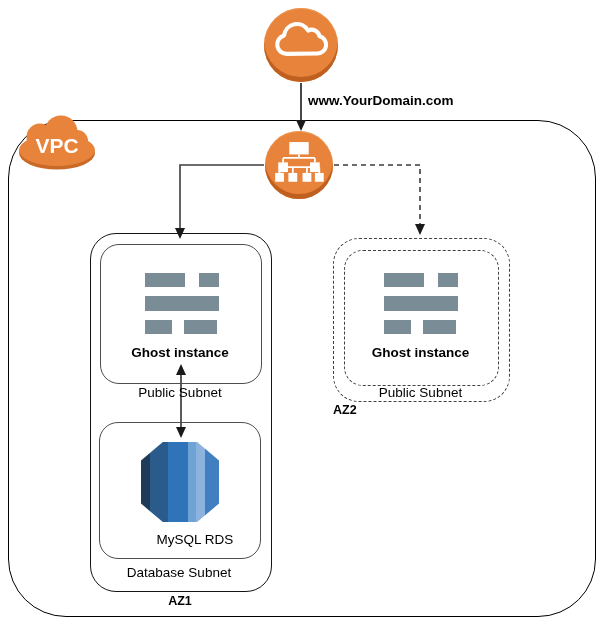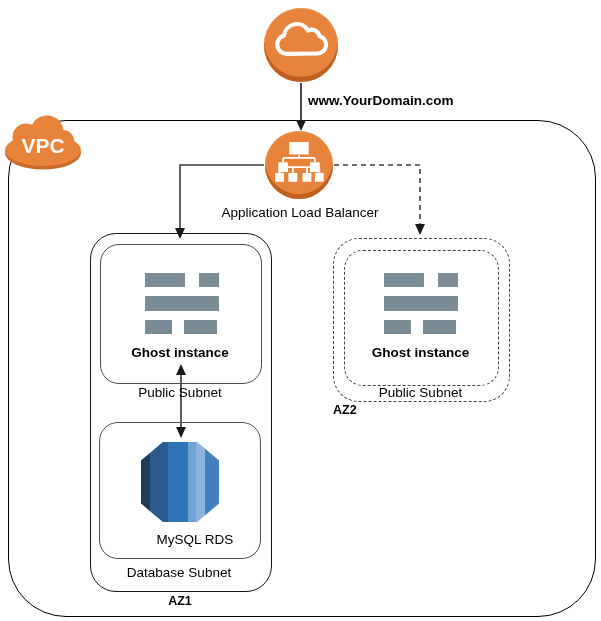--- a/index.html
+++ b/index.html
@@ -22,21 +22,21 @@
   
   .node-circle{
     position:absolute;border-radius:50%;background:#E8833B;
     box-shadow:inset 0 -5px 0 #C06020, inset 0 1px 0 #ED9A55;
     display:flex;align-items:center;justify-content:center;
   }
   .internet-node{left:264px;top:8px;width:74px;height:74px;}
   .alb-node{left:265px;top:131px;width:68px;height:68px;}
   .node-circle svg{display:block;}
   
-  .vpc-cloud{position:absolute;left:3px;top:115px;width:80px;height:56px;}
+  .vpc-cloud{position:absolute;left:17px;top:115px;width:80px;height:56px;}
   
   .ghost-icon{position:absolute;width:74px;height:62px;}
   .ghost-icon span{position:absolute;background:#7A8C95;}
   .ghost-icon .g1{left:0;top:1px;width:40px;height:14px;}
   .ghost-icon .g2{right:0;top:1px;width:20px;height:14px;}
   .ghost-icon .g3{left:0;top:24px;width:74px;height:15px;}
   .ghost-icon .g4{left:0;top:48px;width:27px;height:14px;}
   .ghost-icon .g5{right:2px;top:48px;width:33px;height:14px;}
   .ghost1{left:145px;top:272px;}
   .ghost2{left:384px;top:272px;}
@@ -119,21 +119,20 @@
       <path d="M34 22 V26 M16 26 H52 M16 26 V31 M52 26 V31 M12 36.5 H57 M12 36.5 V43 M27 36.5 V43 M43 36.5 V43 M57 36.5 V43" fill="none" stroke="#ffffff" stroke-width="2"></path>
       <rect x="23" y="8" width="22" height="14" fill="#ffffff"></rect>
       <rect x="10.5" y="31" width="11" height="11" fill="#ffffff"></rect>
       <rect x="46.5" y="31" width="11" height="11" fill="#ffffff"></rect>
       <rect x="7" y="43" width="10" height="10" fill="#ffffff"></rect>
       <rect x="22" y="43" width="10" height="10" fill="#ffffff"></rect>
       <rect x="38" y="43" width="10" height="10" fill="#ffffff"></rect>
       <rect x="52" y="43" width="10" height="10" fill="#ffffff"></rect>
     </svg>
   </div>
-  <div class="lbl alb-label">Application Load Balancer</div>
 
 
   <div class="ghost-icon ghost1">
     <span class="g1"></span>
       <span class="g2"></span>
       <span class="g3"></span>
       <span class="g4"></span>
       <span class="g5"></span>
   </div>
   <div class="lbl ghost1-label">Ghost instance</div>

